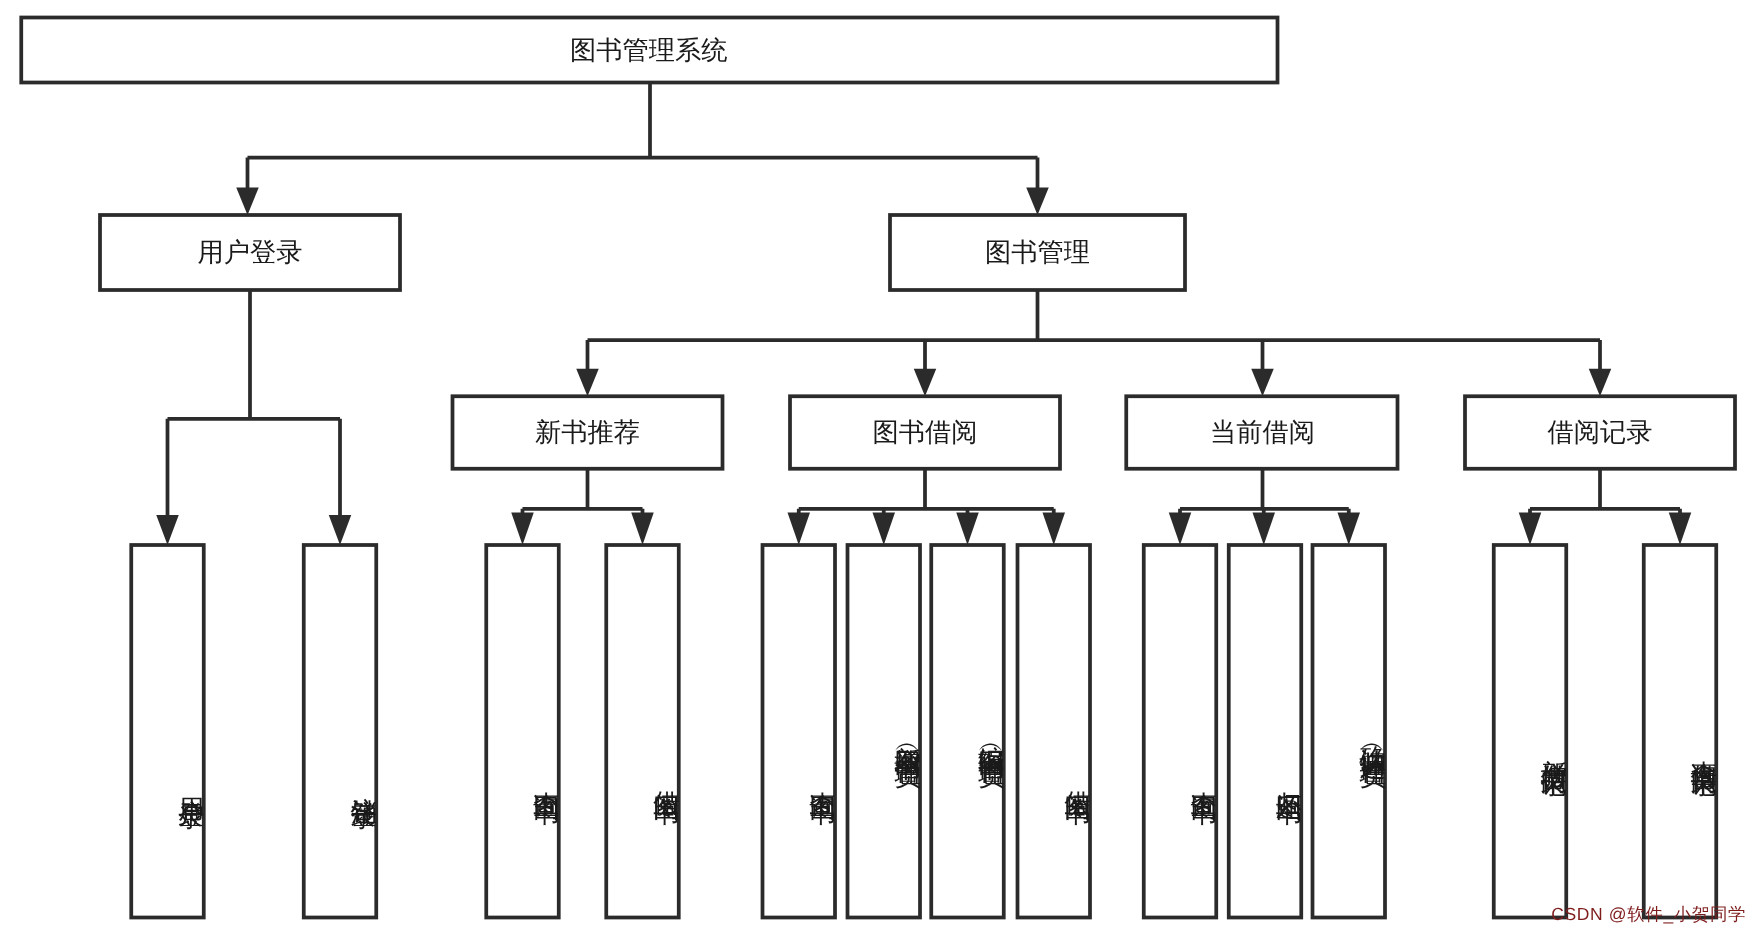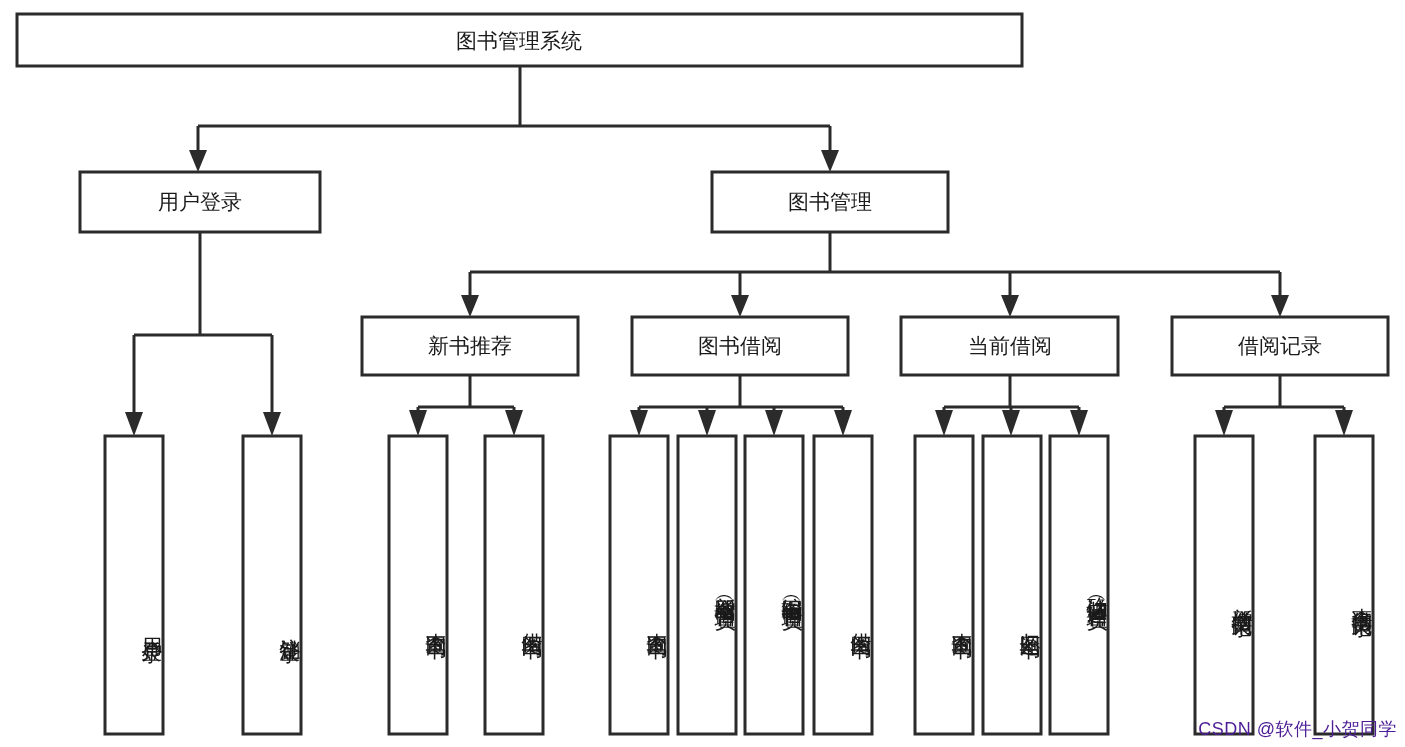--- a/index.html
+++ b/index.html
@@ -61,22 +61,22 @@
     align-items: flex-start;
     justify-content: center;
     white-space: nowrap;
     user-select: none;
   }
   .watermark {
     position: absolute;
     right: 8px;
     bottom: 6px;
     font-family: "Liberation Sans", "DejaVu Sans", sans-serif;
-    font-size: 18px;
-    color: #4c1d95;
+    font-size: 14px;
+    color: #7f1d1d;
     letter-spacing: 0.5px;
     white-space: nowrap;
   }
 </style>
 </head>
 <body>
 
 <div id="diagram-root">
 
   <svg class="flow-canvas" viewBox="0 0 1405 747">

